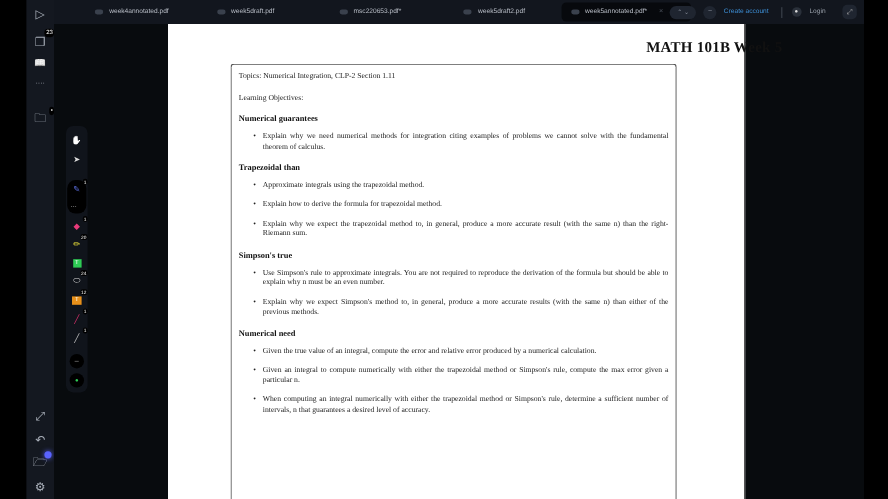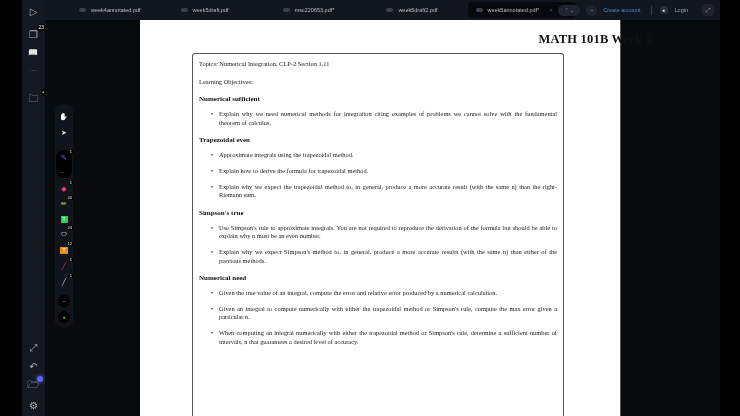--- a/index.html
+++ b/index.html
@@ -185,26 +185,26 @@
       <span>●</span>
     </div>
 </div>
 
 <div class="page">
   <div class="doc-title">MATH 101B Week 5</div>
   <div class="box">
     <p class="topics">Topics: Numerical Integration, CLP-2 Section 1.11</p>
     <p class="lo">Learning Objectives:</p>
 
-    <h3>Numerical sufficient</h3>
+    <h3>Numerical guarantees</h3>
     <ul>
       <li>Explain why we need numerical methods for integration citing examples of problems we cannot solve with the fundamental theorem of calculus.</li>
     </ul>
 
-    <h3>Trapezoidal even</h3>
+    <h3>Trapezoidal than</h3>
     <ul>
       <li>Approximate integrals using the trapezoidal method.</li>
       <li>Explain how to derive the formula for trapezoidal method.</li>
       <li>Explain why we expect the trapezoidal method to, in general, produce a more accurate result (with the same n) than the right-Riemann sum.</li>
     </ul>
 
     <h3>Simpson's true</h3>
     <ul>
       <li>Use Simpson's rule to approximate integrals. You are not required to reproduce the derivation of the formula but should be able to explain why n must be an even number.</li>
       <li>Explain why we expect Simpson's method to, in general, produce a more accurate results (with the same n) than either of the previous methods.</li>

